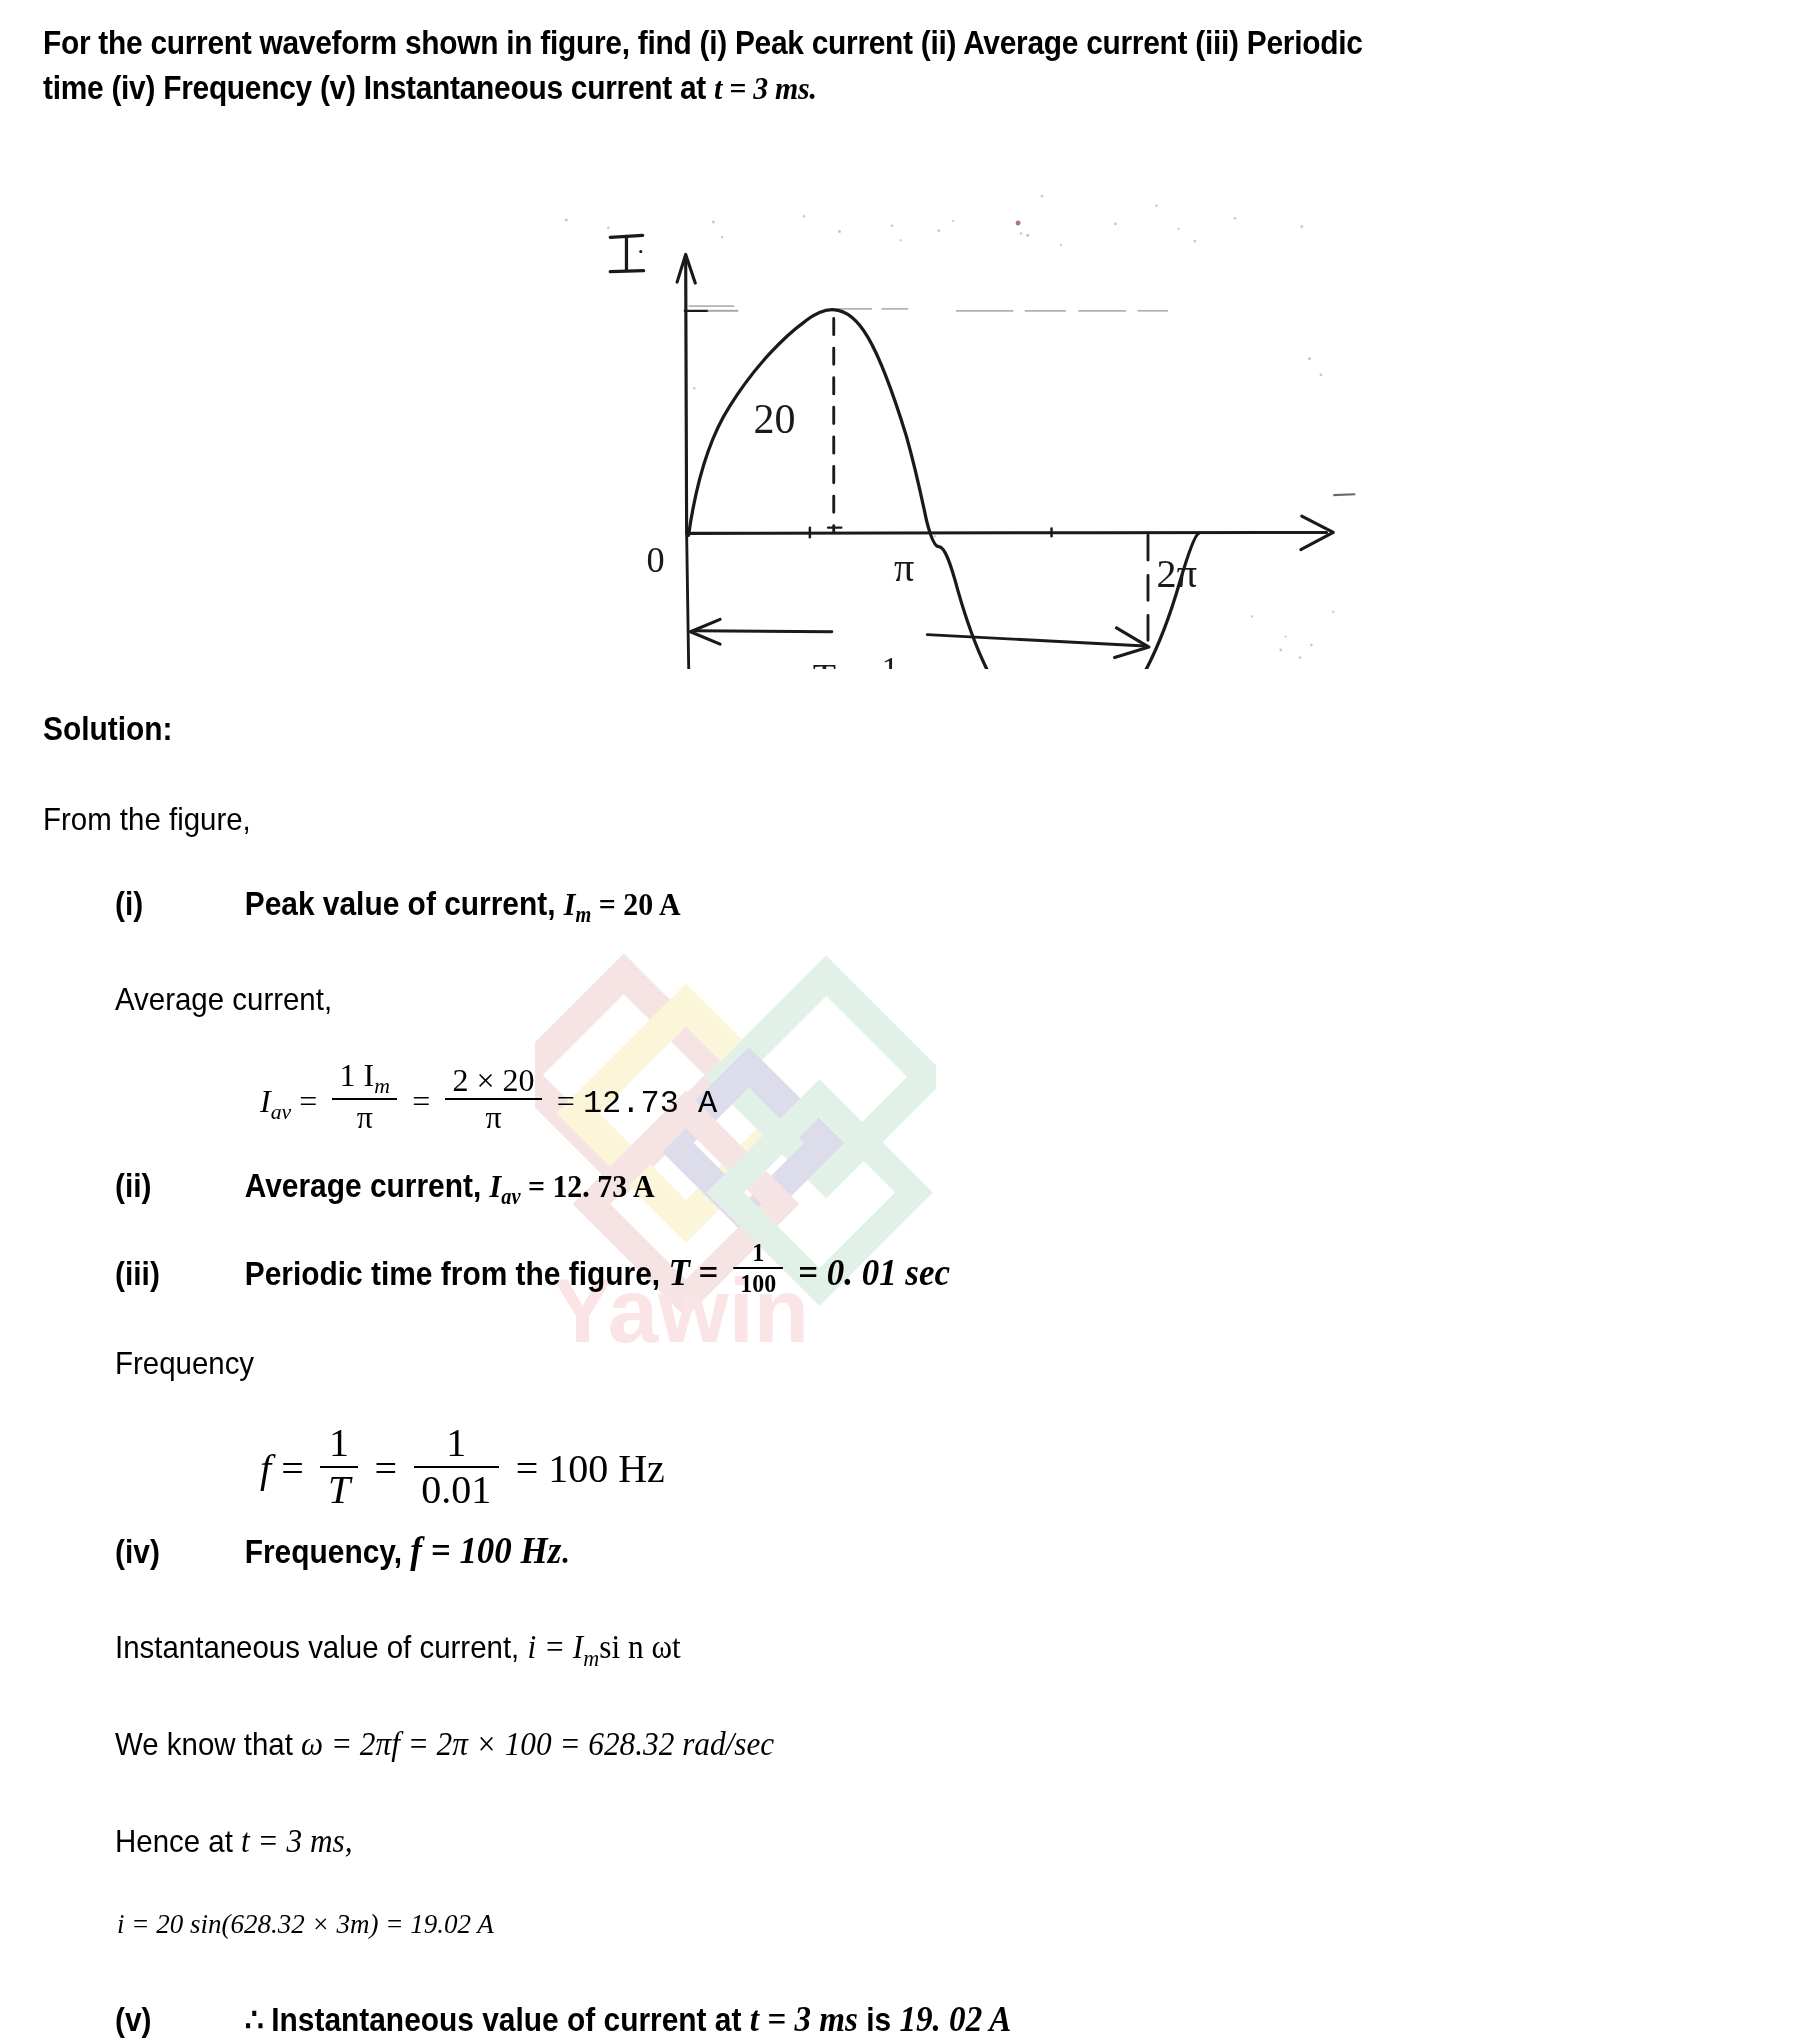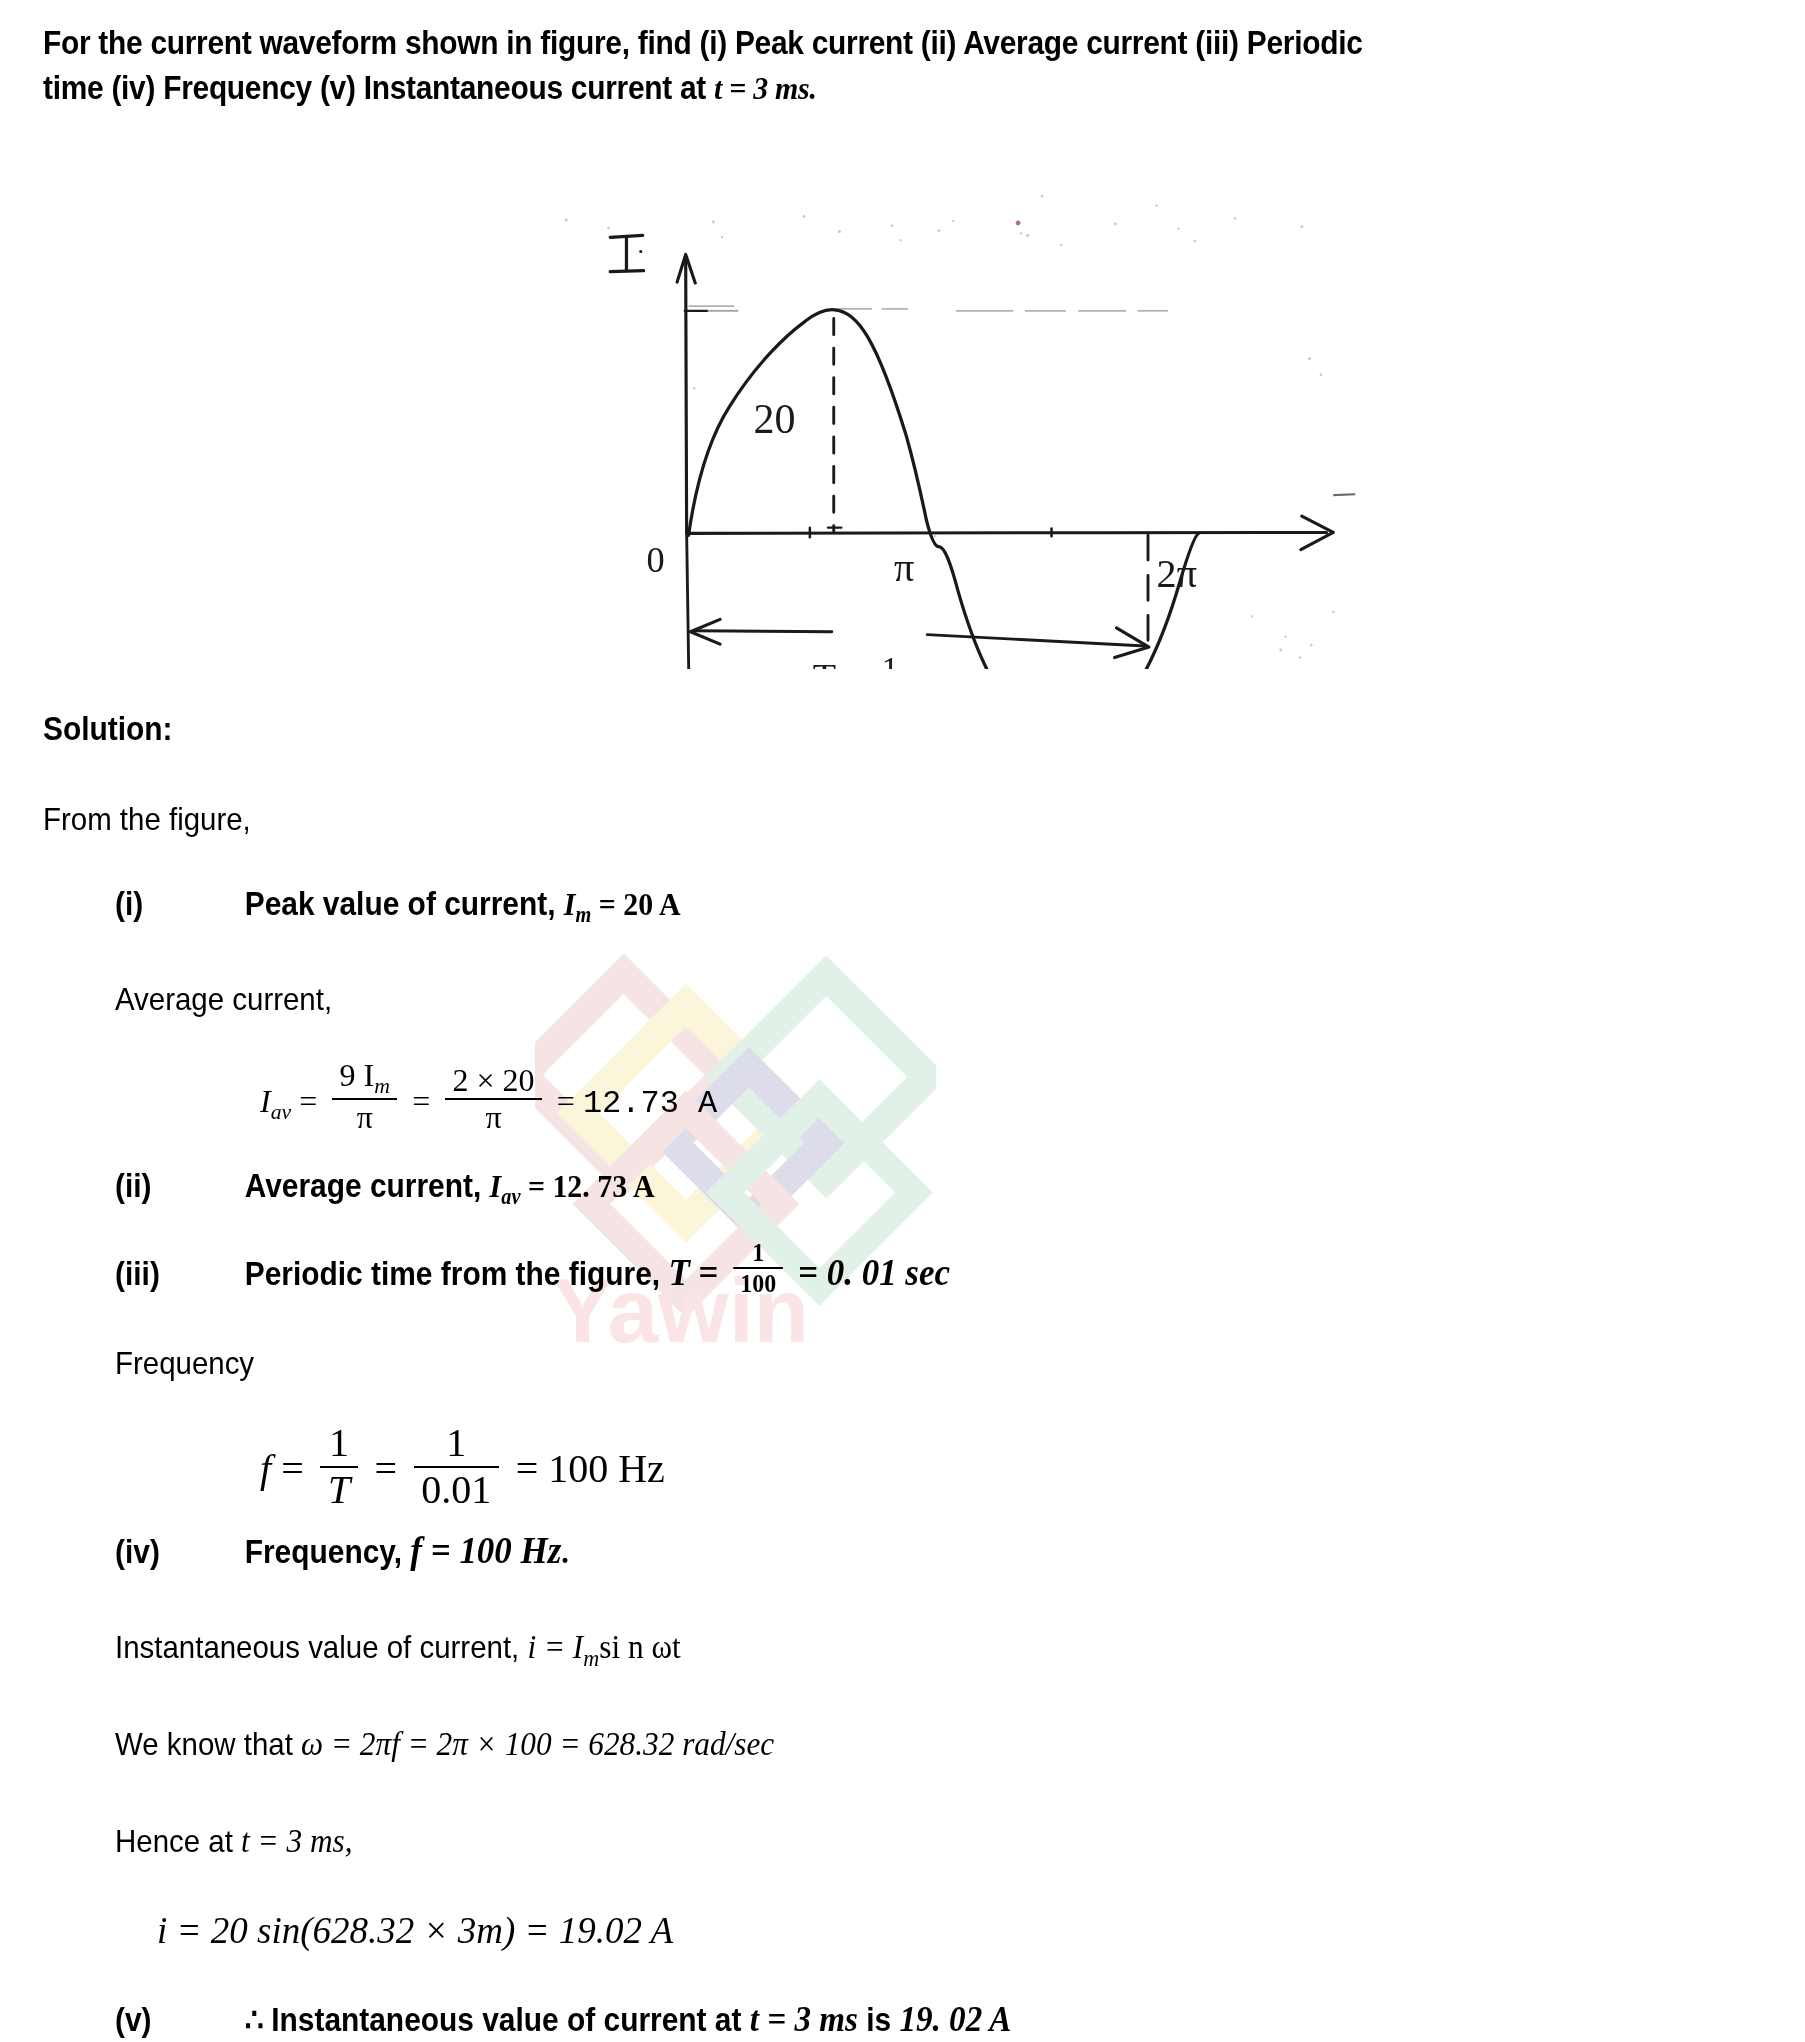--- a/index.html
+++ b/index.html
@@ -289,21 +289,21 @@
   <div class="num-line" style="top:886px;">
     <span class="rn">(i)</span><span>Peak value of current, </span><span style="font-family:'Liberation Serif',serif; font-style:italic; font-weight:bold;">I</span><span class="bsub" style="font-family:'Liberation Serif',serif;">m</span><span style="font-family:'Liberation Serif',serif; font-weight:bold;"> = 20 A</span>
   </div>
 
   <div class="body-line" style="top:981px; left:115px;">Average current,</div>
 
   <div class="mathline" style="left:260px; top:1058px; font-size:32px;">
     <span class="it">I</span><span class="sub">av</span>
     <span>=</span>
     <span class="frac">
-      <span class="nm"><span>9 I</span><span class="sub">m</span></span>
+      <span class="nm"><span>1 I</span><span class="sub">m</span></span>
       <span class="dn">π</span>
     </span>
     <span>=</span>
     <span class="frac">
       <span class="nm">2 × 20</span>
       <span class="dn">π</span>
     </span>
     <span>=</span>
     <span class="it" style="font-style:normal;font-family:Liberation Mono, monospace;">12.73 A</span>
   </div>
@@ -346,20 +346,20 @@
   </div>
 
   <div class="body-line" style="top:1725px; left:115px;">
     <span>We know that </span><span style="font-family:'Liberation Serif',serif; font-style:italic; font-size:34px;">ω = 2πf = 2π × 100 = 628.32 rad/sec</span>
   </div>
 
   <div class="body-line" style="top:1822px; left:115px;">
     <span>Hence at </span><span style="font-family:'Liberation Serif',serif; font-style:italic; font-size:34px;">t = 3 ms,</span>
   </div>
 
-  <div class="mathline" style="left:117px; top:1909px; font-size:37px; font-style:italic;margin-left:40px;">i = 20 sin(628.32 × 3m) = 19.02 A</div>
+  <div class="mathline" style="left:117px; top:1909px; font-size:27px; font-style:italic;">i = 20 sin(628.32 × 3m) = 19.02 A</div>
 
   <div class="num-line" style="top:1998px;">
     <span class="rn">(v)</span><span style="font-family:'Liberation Serif',serif;">∴ </span><span>Instantaneous value of current at </span><span style="font-family:'Liberation Serif',serif; font-style:italic; font-weight:bold; font-size:36px;">t = 3 ms</span><span> is </span><span style="font-family:'Liberation Serif',serif; font-style:italic; font-weight:bold; font-size:36px;">19. 02 A</span>
   </div>
 
 </div>
 
 
 </body></html>

